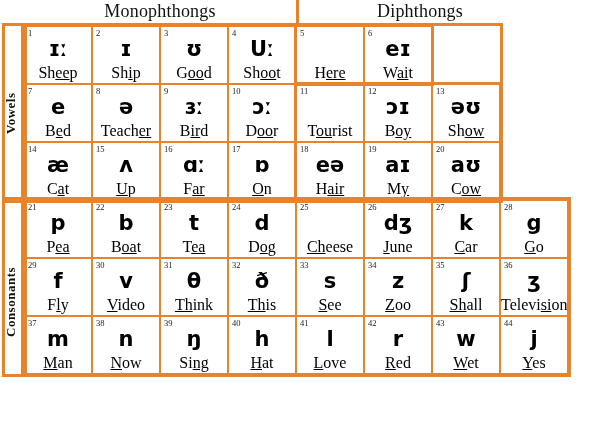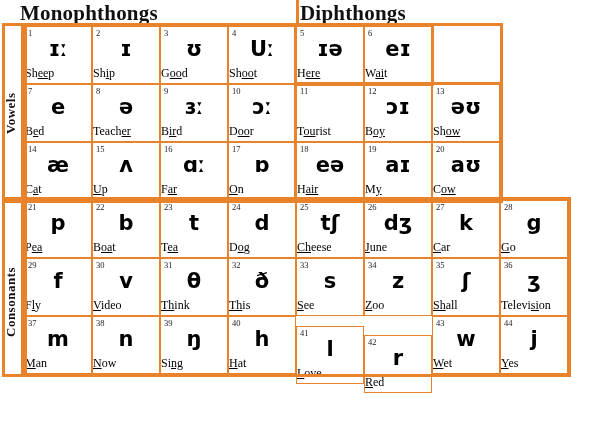--- a/index.html
+++ b/index.html
@@ -20,22 +20,23 @@
     left: 0;
     top: 0;
     width: 600px;
     height: 423px;
   }
 
   
   .hdr {
     position: absolute;
     font-family: "Liberation Serif", serif;
-    font-size: 21px;
-    font-weight: bold;
+    font-size: 18px;
+    font-weight: normal;
+    text-align: center;
     color: #111;
     letter-spacing: .2px;
   }
   #hdr-mono { left: 20px;  top: 1px; width: 280px; }
   #hdr-diph { left: 300px; top: 1px; width: 240px; }
 
   
   .side-label {
     position: absolute;
     font-family: "Liberation Serif", serif;
@@ -85,22 +86,23 @@
     font-size: 21px;
     font-weight: bold;
     line-height: 26px;
     color: #000;
   }
   .cell .word {
     position: absolute;
     left: 0;
     right: 0;
     bottom: 4px;
-    font-family: "Liberation Serif", serif;
-    font-size: 12px;
+    text-align: center;
+    font-family: "Liberation Serif", serif;
+    font-size: 16px;
     line-height: 12px;
     color: #000;
   }
   .cell .word u {
     text-decoration: underline;
     text-underline-offset: 1px;
   }
 
   
   .outline {
@@ -138,21 +140,20 @@
         <div class="sym">ʊ</div>
         <div class="word">G<u>oo</u>d</div>
       </div>
       <div class="cell" style="left: 228px; top: 26px; width: 68px; height: 58px;">
         <div class="num">4</div>
         <div class="sym">Uː</div>
         <div class="word">Sh<u>oo</u>t</div>
       </div>
       <div class="cell" style="left: 296px; top: 26px; width: 68px; height: 58px;">
         <div class="num">5</div>
-        <div class="sym">ɪə</div>
         <div class="word">H<u>ere</u></div>
       </div>
       <div class="cell" style="left: 364px; top: 26px; width: 68px; height: 58px;">
         <div class="num">6</div>
         <div class="sym">eɪ</div>
         <div class="word">W<u>ai</u>t</div>
       </div>
       <div class="cell" style="left: 24px; top: 84px; width: 68px; height: 58px;">
         <div class="num">7</div>
         <div class="sym">e</div>
@@ -237,21 +238,20 @@
         <div class="sym">t</div>
         <div class="word">T<u>ea</u></div>
       </div>
       <div class="cell" style="left: 228px; top: 200px; width: 68px; height: 58px; text-decoration: underline;">
         <div class="num">24</div>
         <div class="sym">d</div>
         <div class="word">D<u>o</u>g</div>
       </div>
       <div class="cell" style="left: 296px; top: 200px; width: 68px; height: 58px;">
         <div class="num">25</div>
-        <div class="sym">tʃ</div>
         <div class="word"><u>Ch</u>eese</div>
       </div>
       <div class="cell" style="left: 364px; top: 200px; width: 68px; height: 58px;">
         <div class="num">26</div>
         <div class="sym">dʒ</div>
         <div class="word"><u>J</u>une</div>
       </div>
       <div class="cell" style="left: 432px; top: 200px; width: 68px; height: 58px;">
         <div class="num">27</div>
         <div class="sym">k</div>
@@ -315,26 +315,26 @@
       <div class="cell" style="left: 160px; top: 316px; width: 68px; height: 58px;">
         <div class="num">39</div>
         <div class="sym">ŋ</div>
         <div class="word">Si<u>ng</u></div>
       </div>
       <div class="cell" style="left: 228px; top: 316px; width: 68px; height: 58px;">
         <div class="num">40</div>
         <div class="sym">h</div>
         <div class="word"><u>H</u>at</div>
       </div>
-      <div class="cell" style="left: 296px; top: 316px; width: 68px; height: 58px; margin-top: 10px;">
+      <div class="cell" style="left: 296px; top: 316px; width: 68px; height: 58px;">
         <div class="num">41</div>
         <div class="sym">l</div>
         <div class="word"><u>L</u>ove</div>
       </div>
-      <div class="cell" style="left: 364px; top: 316px; width: 68px; height: 58px; margin-top: 19px;">
+      <div class="cell" style="left: 364px; top: 316px; width: 68px; height: 58px;">
         <div class="num">42</div>
         <div class="sym">r</div>
         <div class="word"><u>R</u>ed</div>
       </div>
       <div class="cell" style="left: 432px; top: 316px; width: 68px; height: 58px;">
         <div class="num">43</div>
         <div class="sym">w</div>
         <div class="word"><u>W</u>et</div>
       </div>
       <div class="cell" style="left: 500px; top: 316px; width: 68px; height: 58px;">

